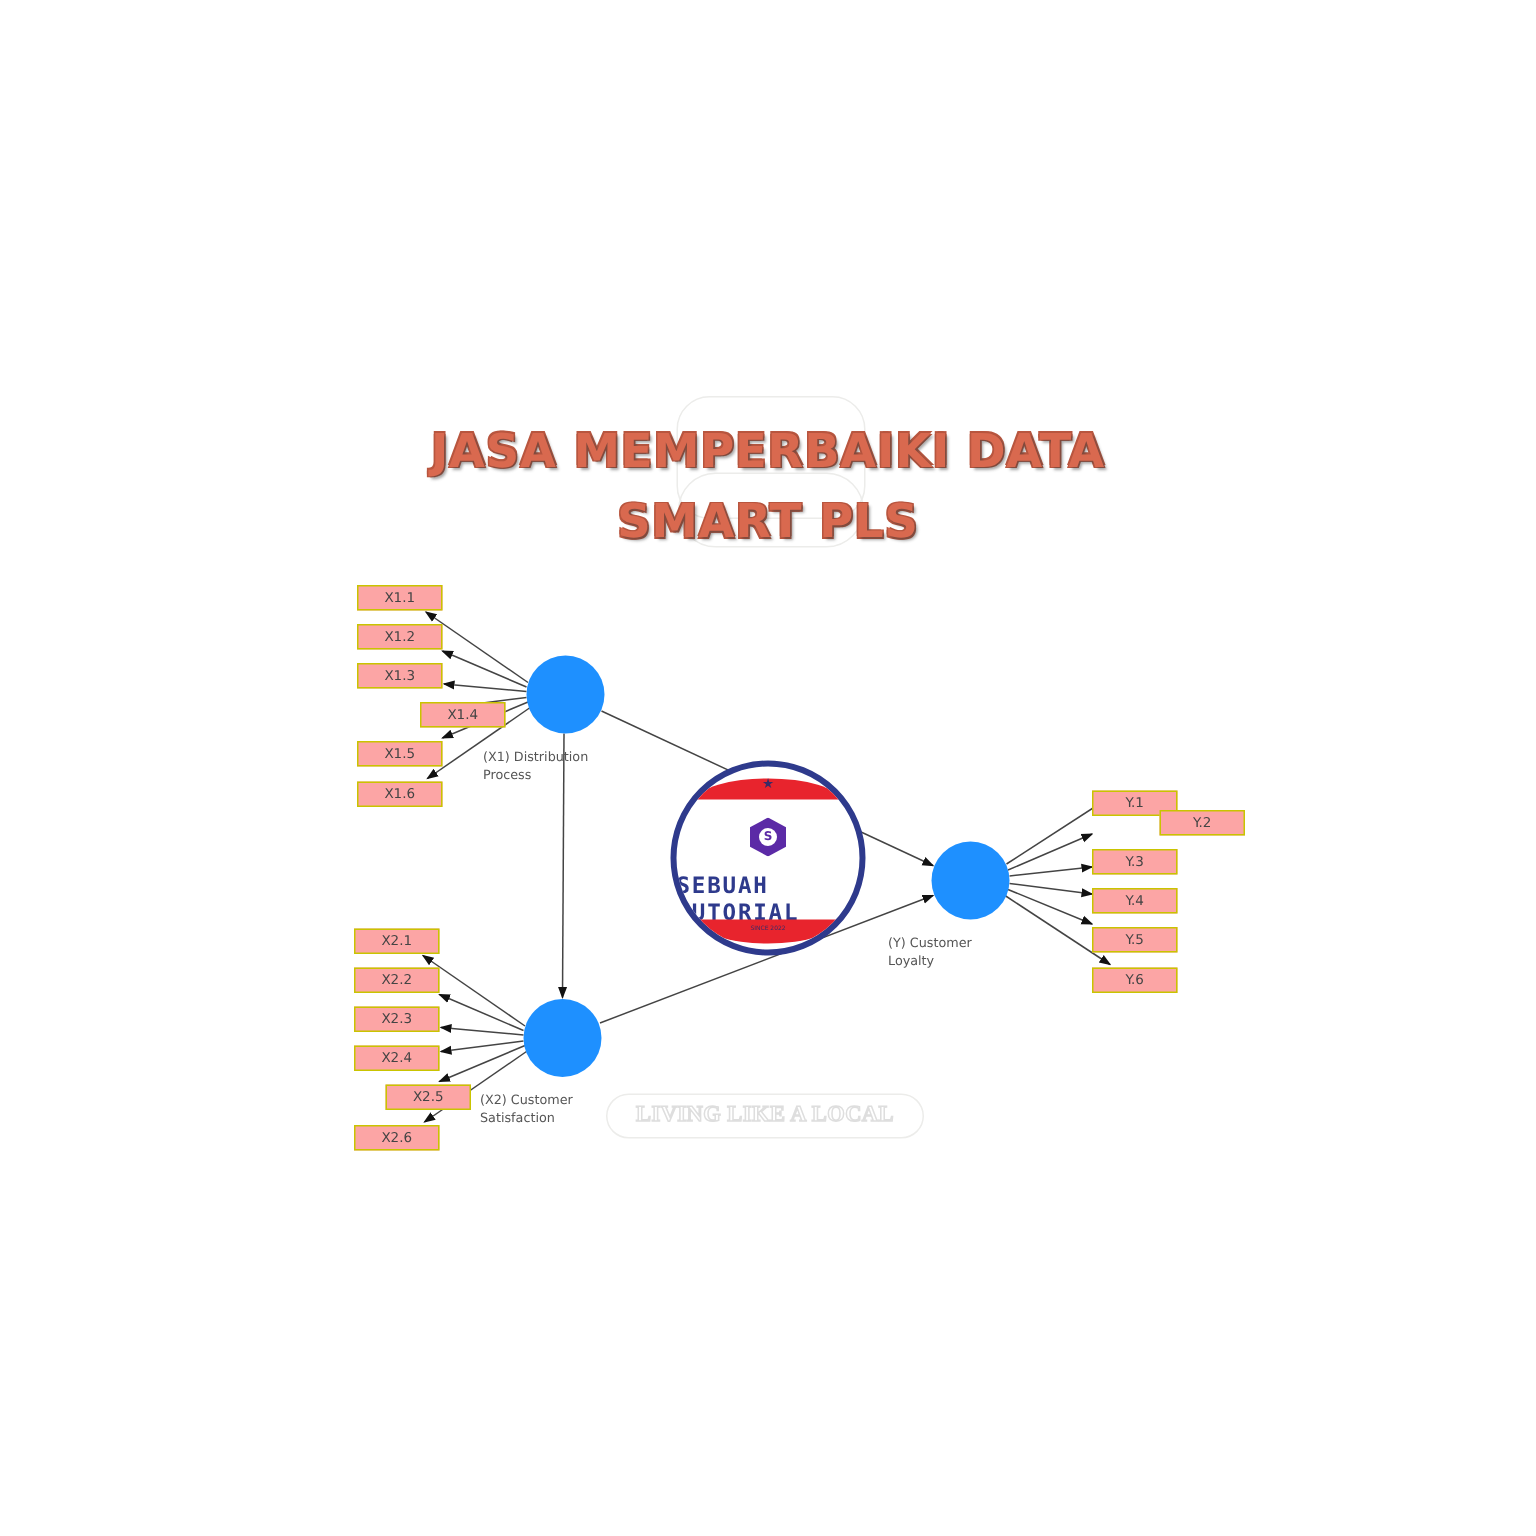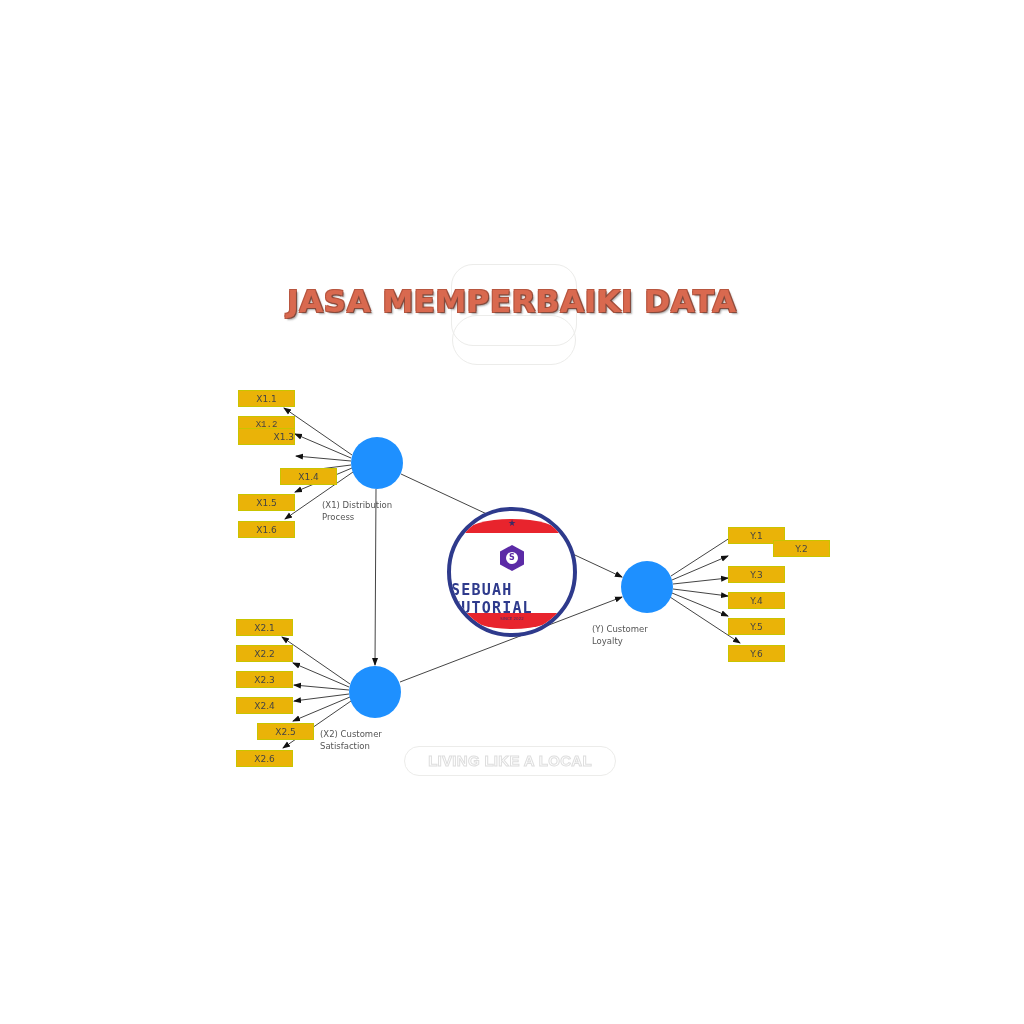--- a/index.html
+++ b/index.html
@@ -1,41 +1,42 @@
 <!DOCTYPE html>
 <html><head>
 <meta charset="utf-8">
 <style>
   html, body { margin:0; padding:0; background:#ffffff; }
   body { width:1024px; height:1024px; position:relative; overflow:hidden; font-family:"DejaVu Sans", sans-serif; }
   .canvas { position:absolute; left:0; top:0; width:952px; height:1024px; }
   .wm-box { position:absolute; border:1.5px solid #ececea; border-radius:22px; }
   .title { position:absolute; left:0; width:1024px; text-align:center; font-family:"DejaVu Sans", sans-serif; font-weight:bold; font-size:31px; letter-spacing:0.5px; color:#d9694f; text-shadow:2px 2px 2px rgba(60,60,60,0.45), -1px -1px 0 #b8563f, 1px -1px 0 #b8563f, -1px 1px 0 #b8563f, 1px 1px 0 #b8563f; }
   svg { position:absolute; left:0; top:0; }
-  .ind { position:absolute; width:57px; height:17px; background:#eab308; border:1px solid #c9c400; box-sizing:border-box; font-family:"DejaVu Sans", sans-serif; font-size:9px; color:#444; text-align:center; line-height:16px; }
+  .ind { position:absolute; width:57px; height:17px; background:#fca5a5; border:1px solid #c9c400; box-sizing:border-box; font-family:"DejaVu Sans", sans-serif; font-size:9px; color:#444; text-align:center; line-height:16px; }
   .clabel { position:absolute; width:110px; font-family:"DejaVu Sans", sans-serif; font-size:8.5px; color:#555; line-height:12px; }
   .logo { position:absolute; left:447px; top:507px; width:130px; height:130px; border-radius:50%; border:4px solid #2e3a8c; box-sizing:border-box; background:#fff; overflow:hidden; }
   .logo-band-top { position:absolute; left:14px; top:8px; width:94px; height:14px; background:#e8242d; border-radius:50% 50% 0 0 / 100% 100% 0 0; }
   .logo-band-bot { position:absolute; left:14px; top:102px; width:94px; height:16px; background:#e8242d; border-radius:0 0 50% 50% / 0 0 100% 100%; }
   .logo-star { position:absolute; left:55px; top:6px; width:12px; text-align:center; font-size:9px; color:#3a2b66; line-height:12px; }
   .logo-text { position:absolute; left:0; top:70px; width:122px; text-align:left; font-family:"DejaVu Sans Mono", monospace; font-size:15px; font-weight:bold; letter-spacing:1.2px; color:#2e3a8c; }
   .logo-since { position:absolute; left:0; top:105px; width:122px; text-align:center; font-size:4px; color:#3a2b66; }
   .logo-hex { position:absolute; left:49px; top:34px; width:24px; height:26px; background:#5b2aa6; clip-path:polygon(50% 0,100% 25%,100% 75%,50% 100%,0 75%,0 25%); }
   .logo-hex-inner { position:absolute; left:6px; top:7px; width:12px; height:12px; border-radius:50%; background:#fff; color:#5b2aa6; font-size:8px; font-weight:bold; text-align:center; line-height:12px; }
-  .wm-text { position:absolute; left:404px; top:746px; width:212px; height:30px; border:1.5px solid #ececea; border-radius:16px; box-sizing:border-box; text-align:center; font-family:Liberation Sans, sans-serif; font-size:15px; font-weight:bold; color:#ffffff; line-height:27px; -webkit-text-stroke:1px #dedede; letter-spacing:0.3px; }
+  .wm-text { position:absolute; left:404px; top:729px; width:212px; height:30px; border:1.5px solid #ececea; border-radius:16px; box-sizing:border-box; text-align:center; font-family:Liberation Serif, serif; font-size:15px; font-weight:bold; color:#ffffff; line-height:27px; -webkit-text-stroke:1px #dedede; letter-spacing:0.3px; }
 </style>
 </head>
 <body>
 
 <div class="canvas">
 
   <div class="wm-box" style="left:451px;top:264px;width:124px;height:80px;"></div>
   <div class="wm-box" style="left:452px;top:315px;width:122px;height:48px;border-radius:26px;"></div>
 
   <div class="title" style="top:283px;">JASA MEMPERBAIKI DATA</div>
+  <div class="title" style="top:330px;">SMART PLS</div>
 
   <svg width="1024" height="1024">
     <defs>
       <marker id="arr" markerWidth="8" markerHeight="8" refX="7" refY="4" orient="auto" markerUnits="userSpaceOnUse">
         <path d="M0,1 L8,4 L0,7 Z" fill="#111"></path>
       </marker>
     </defs>
     <g stroke="#444" stroke-width="1" fill="none">
 
       <line x1="352" y1="455" x2="284" y2="408" marker-end="url(#arr)"></line>
@@ -76,22 +77,22 @@
   <div class="clabel" style="left:320px;top:728px;">
     <div>(X2) Customer</div>
     <div>Satisfaction</div>
   </div>
   <div class="clabel" style="left:592px;top:623px;">
     <div>(Y) Customer</div>
     <div>Loyalty</div>
   </div>
 
   <div class="ind" style="left:238px;top:390px;">X1.1</div>
-  <div class="ind" style="left:238px;top:416px;font-family:Liberation Mono, monospace;">X1.2</div>
-  <div class="ind" style="left:238px;top:428px;text-align:right;">X1.3</div>
+  <div class="ind" style="left:238px;top:416px;">X1.2</div>
+  <div class="ind" style="left:238px;top:442px;">X1.3</div>
   <div class="ind" style="left:238px;top:468px;margin-left:42px;">X1.4</div>
   <div class="ind" style="left:238px;top:494px;">X1.5</div>
   <div class="ind" style="left:238px;top:521px;">X1.6</div>
 
   <div class="ind" style="left:236px;top:619px;">X2.1</div>
   <div class="ind" style="left:236px;top:645px;">X2.2</div>
   <div class="ind" style="left:236px;top:671px;">X2.3</div>
   <div class="ind" style="left:236px;top:697px;">X2.4</div>
   <div class="ind" style="left:236px;top:723px;margin-left:21px;">X2.5</div>
   <div class="ind" style="left:236px;top:750px;">X2.6</div>

